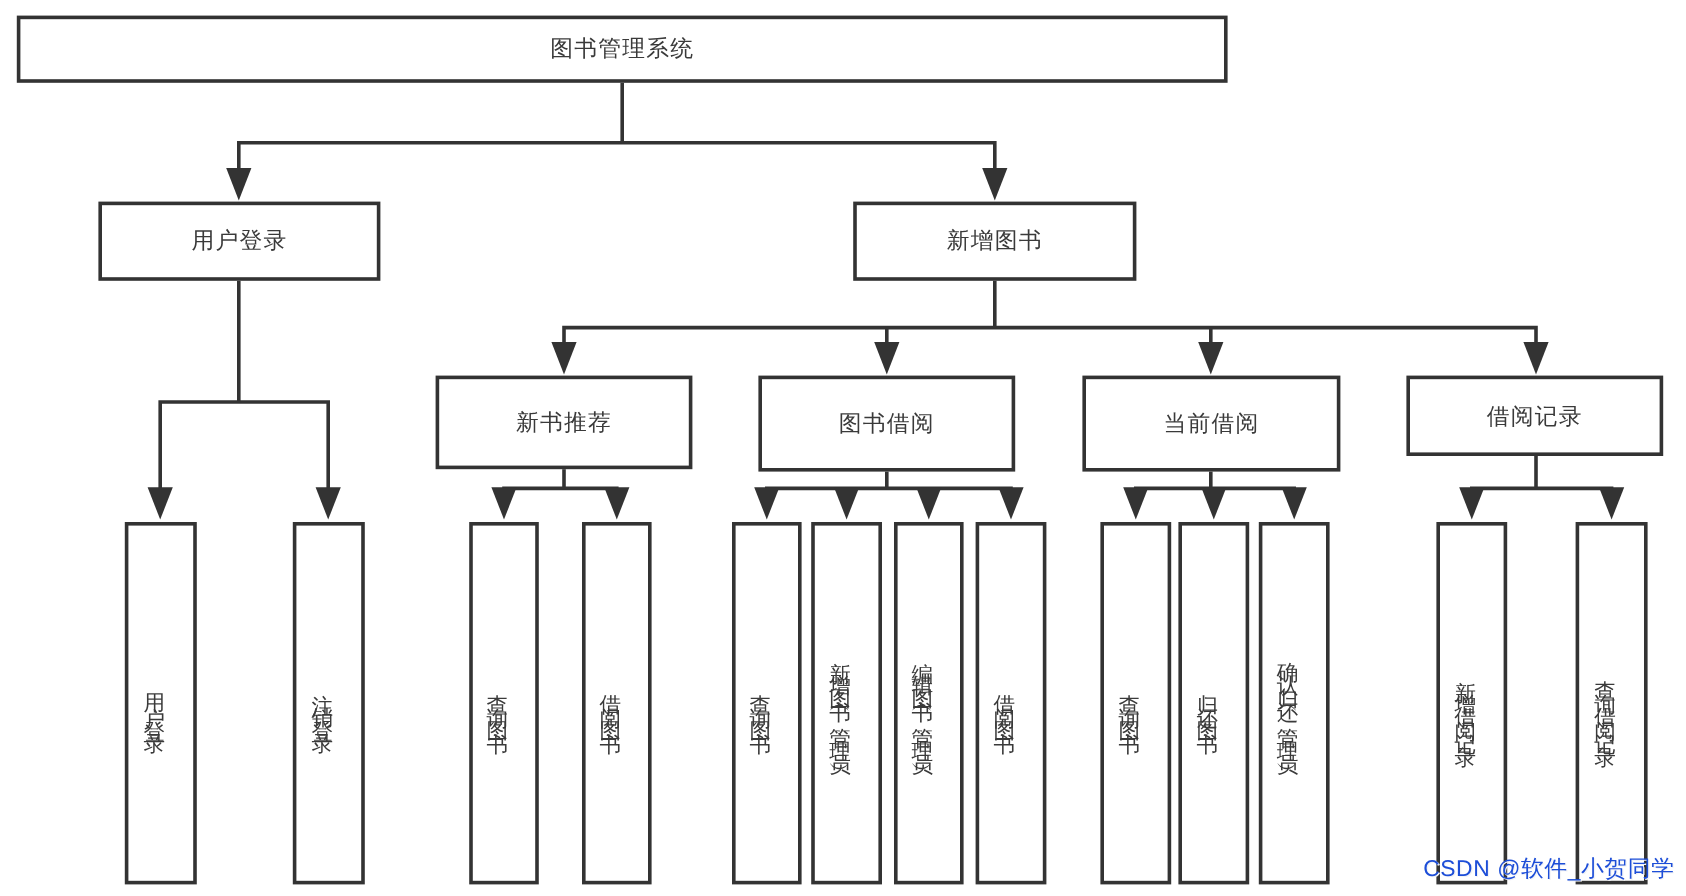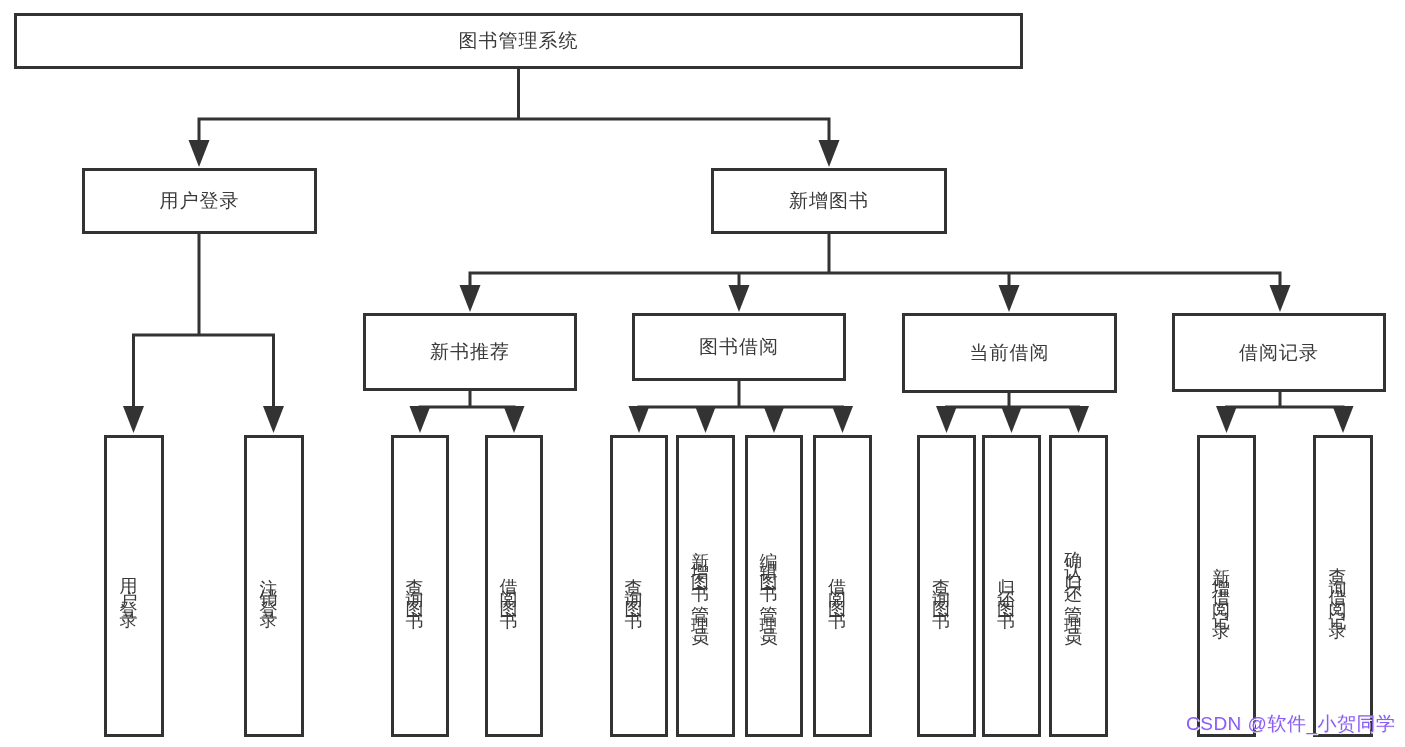--- a/index.html
+++ b/index.html
@@ -43,21 +43,21 @@
     letter-spacing: 11px;
     line-height: 1;
     padding-block-start: 11px; 
   }
 
   .watermark {
     position: absolute;
     left: 1186px;
     top: 711px;
     font-size: 19px;
-    color: #8b5cf6;
+    color: #1d4ed8;
     text-shadow: 1px 1px 0 #f2f3f5;
     white-space: nowrap;
     letter-spacing: 0.5px;
   }
 </style>
 </head>
 <body>
 
 <div class="canvas">
 
@@ -97,23 +97,23 @@
       <polygon points="1332.5,406 1353.5,406 1343,433"></polygon>
     </g>
   </svg>
 
   <div class="box hbox" style="left:14px; top:13px; width:1009px; height:56px">图书管理系统</div>
 
   <div class="box hbox" style="left:82px; top:168px; width:235px; height:66px">用户登录</div>
   <div class="box hbox" style="left:711px; top:168px; width:236px; height:66px">新增图书</div>
 
   <div class="box hbox" style="left:363px; top:313px; width:214px; height:78px">新书推荐</div>
-  <div class="box hbox" style="left:632px; top:313px; width:214px; height:68px">图书借阅</div>
+  <div class="box hbox" style="left:632px; top:313px; width:214px; height:80px">图书借阅</div>
   <div class="box hbox" style="left:902px; top:313px; width:215px; height:80px">当前借阅</div>
-  <div class="box hbox" style="left:1172px; top:313px; width:214px; height:79px">借阅记录</div>
+  <div class="box hbox" style="left:1172px; top:313px; width:214px; height:67px">借阅记录</div>
 
   <div class="box vbox" style="left:104px; width:60px">用户登录</div>
   <div class="box vbox" style="left:244px; width:60px">注销登录</div>
 
   <div class="box vbox" style="left:391px; width:58px">查询图书</div>
   <div class="box vbox" style="left:485px; width:58px">借阅图书</div>
 
   <div class="box vbox" style="left:610px; width:58px">查询图书</div>
   <div class="box vbox" style="left:676px; width:59px">新增图书（管理员）</div>
   <div class="box vbox" style="left:745px; width:58px">编辑图书（管理员）</div>

